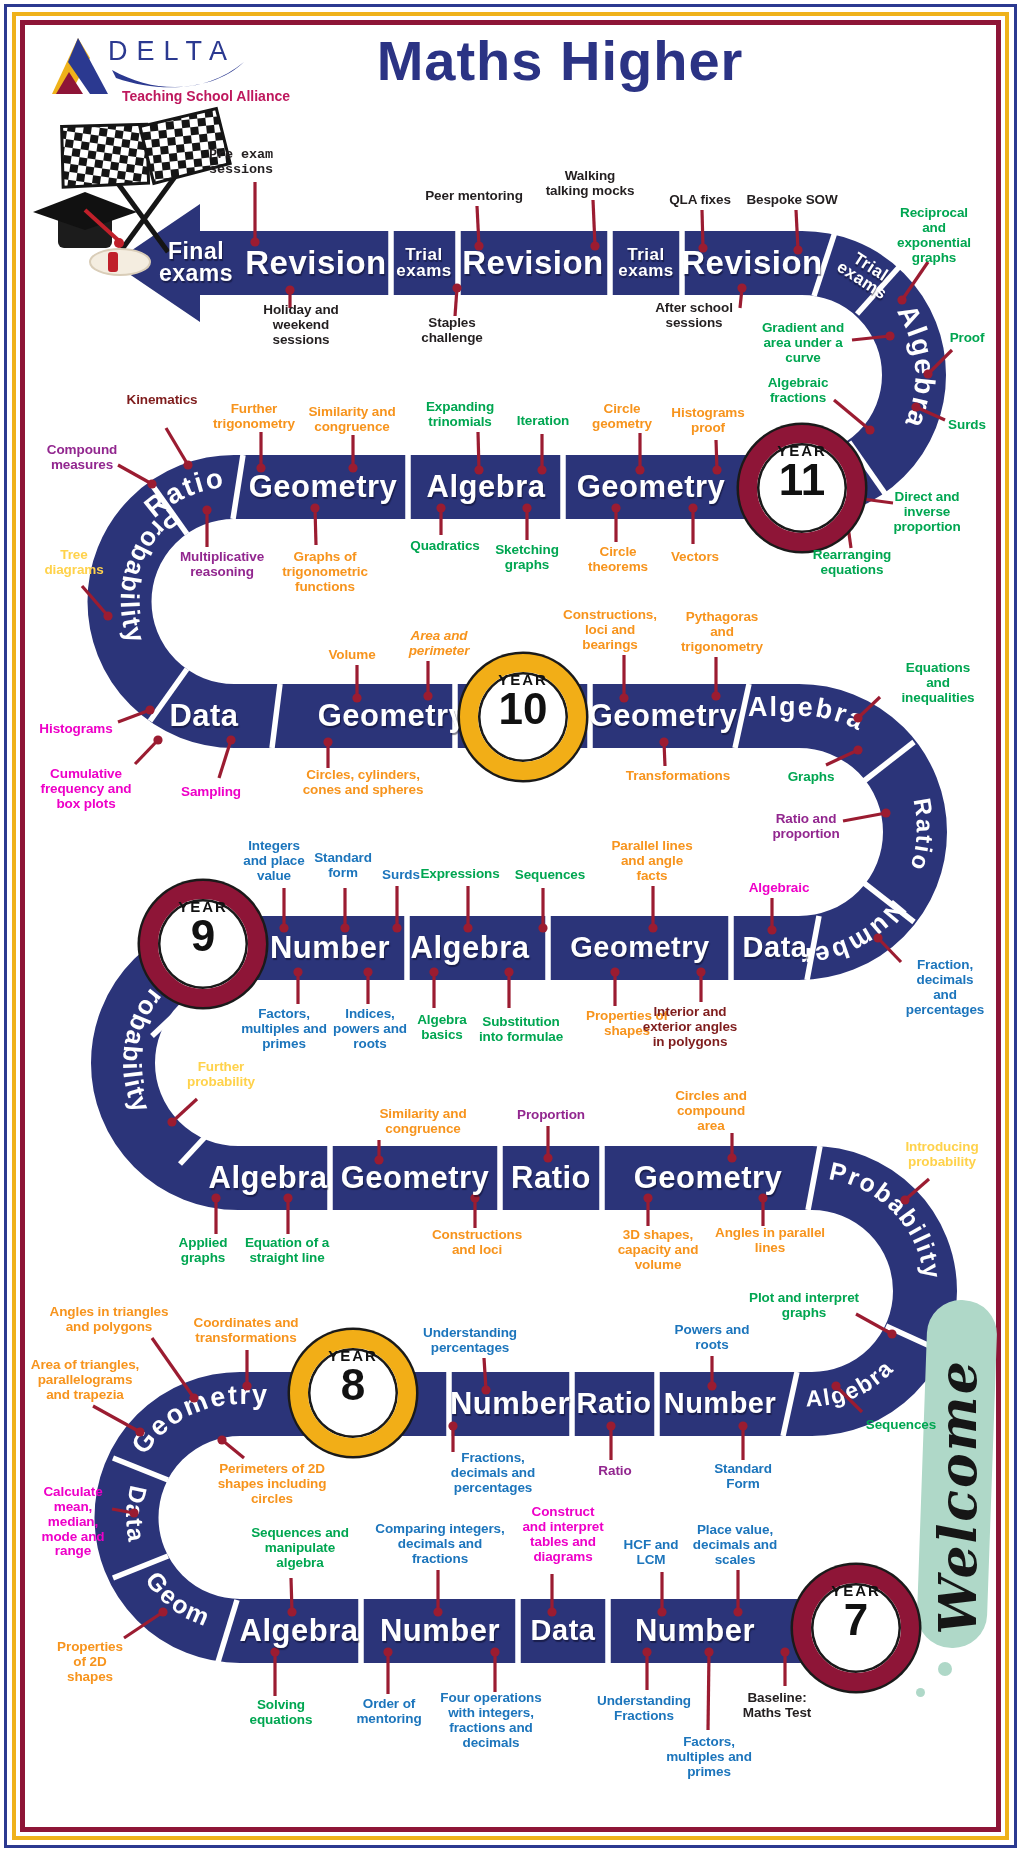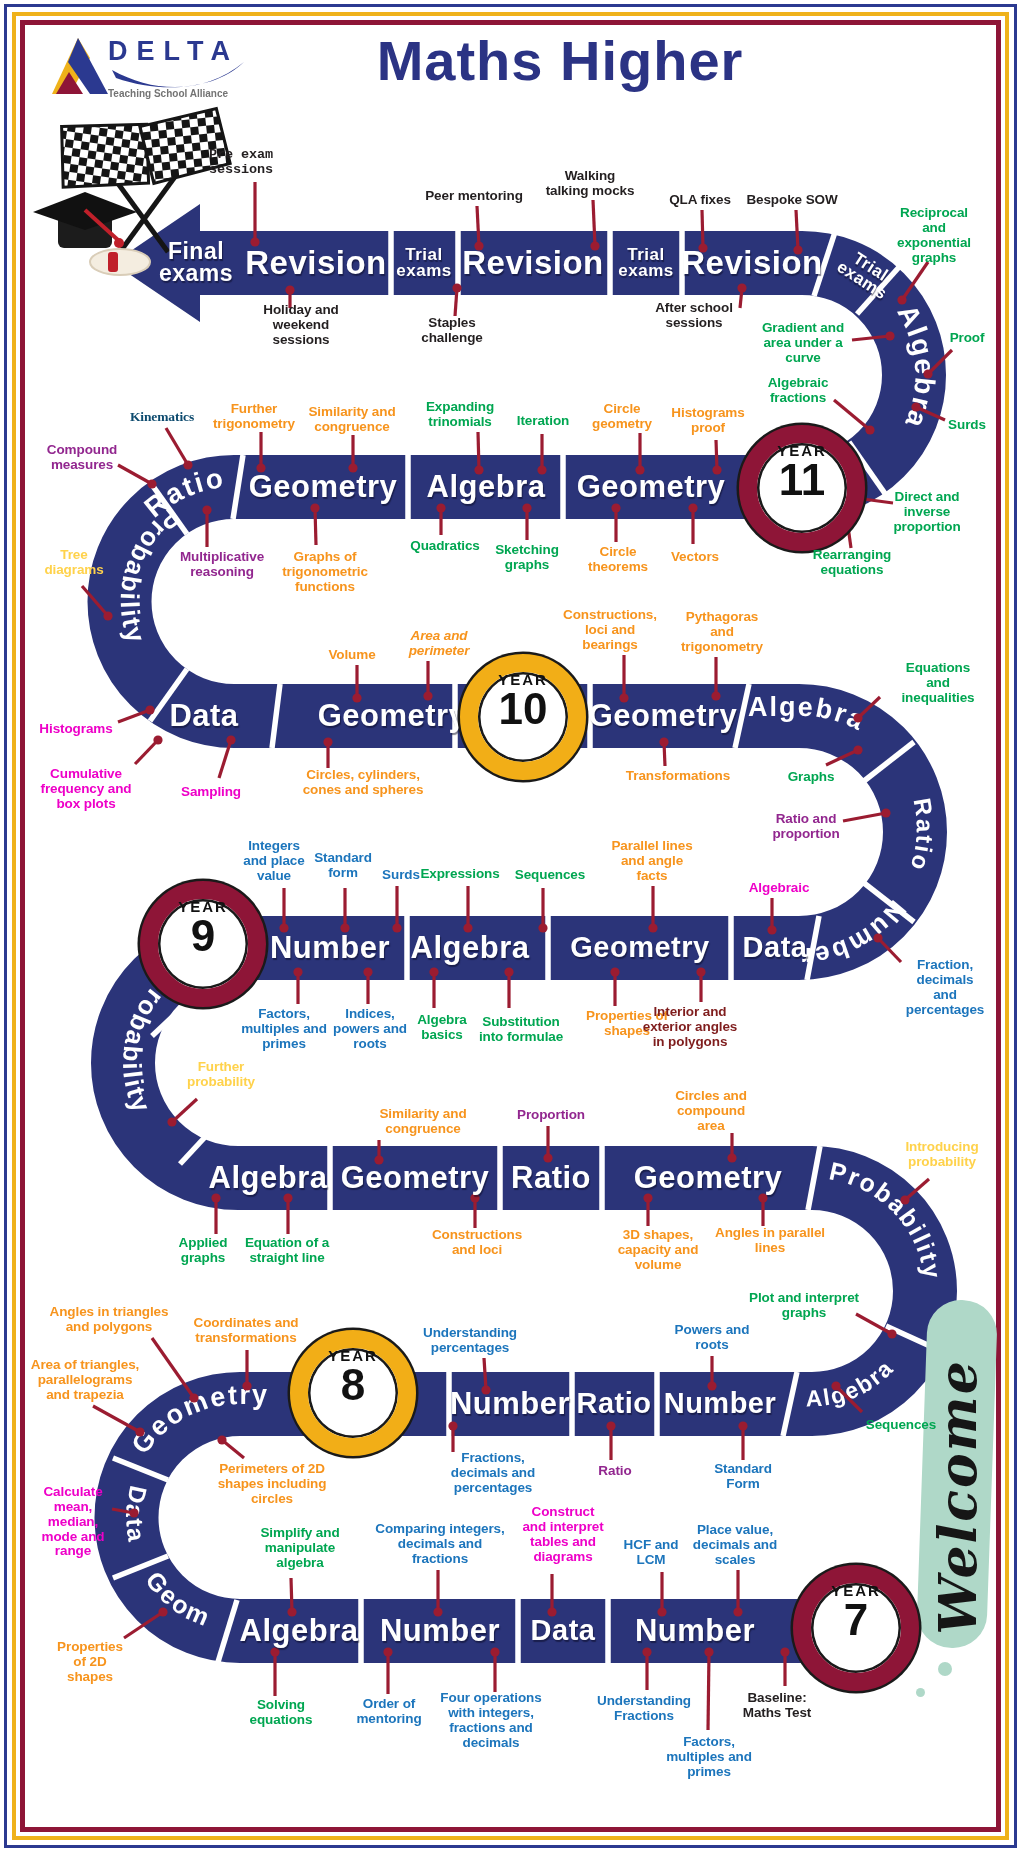--- a/index.html
+++ b/index.html
@@ -6,23 +6,23 @@
   .poster{position:relative;width:1021px;height:1852px;margin:0 auto;background:#fff;
           font-family:"Liberation Sans",sans-serif;overflow:hidden;}
   .frame{position:absolute;pointer-events:none;border-style:solid;}
   .frame.navy{inset:4px;border-width:3px;border-color:#2B3990;}
   .frame.yellow{inset:12px;border-width:4px;border-color:#EFB21A;}
   .frame.maroon{inset:20px;border-width:5px;border-color:#8E1537;}
   .hdr-title{position:absolute;left:330px;top:28px;width:460px;text-align:center;
              color:#2B3384;font-weight:bold;font-size:56px;letter-spacing:1px;}
   .hdr-sub{position:absolute;left:330px;top:96px;width:460px;text-align:center;
            color:#2B3384;font-weight:bold;font-size:27px;}
-  .logo-delta{position:absolute;left:108px;top:36px;color:#2B3990;font-weight:bold;
+  .logo-delta{position:absolute;left:108px;top:36px;color:#2B3990;font-weight:normal;
               font-size:27px;letter-spacing:9px;}
-  .logo-sub{position:absolute;left:108px;top:88px;color:#737373;font-weight:bold;font-size:10px;}
+  .logo-sub{position:absolute;left:122px;top:88px;color:#be185d;font-weight:bold;font-size:14px;}
   svg.layer{position:absolute;left:0;top:0;}
   .seg{position:absolute;color:#fff;font-weight:bold;text-align:center;white-space:pre-line;
        line-height:0.95;letter-spacing:0.5px;text-shadow:1px 2px 1px rgba(10,10,35,.5);
        transform:translate(-50%,-50%);}
   .topic-label{position:absolute;font-weight:bold;font-size:13.5px;line-height:1.1;
        text-align:center;white-space:pre-line;transform:translate(-50%,-50%);letter-spacing:-0.1px;}
   .badge{position:absolute;width:126px;height:126px;border-radius:50%;background:#fff;
        box-sizing:border-box;border-width:18px;border-style:solid;
        box-shadow:0 0 0 2.5px #1a1a1a, inset 0 0 0 2.5px #1a1a1a;
        display:flex;flex-direction:column;align-items:center;justify-content:flex-start;}
@@ -419,21 +419,21 @@
       <div class="topic-label" style="left: 803px; top: 343px; color: rgb(0, 166, 81);">Gradient and
 area under a
 curve</div>
       <div class="topic-label" style="left: 798px; top: 391px; color: rgb(0, 166, 81);">Algebraic
 fractions</div>
       <div class="topic-label" style="left: 927px; top: 512px; color: rgb(0, 166, 81);">Direct and
 inverse
 proportion</div>
       <div class="topic-label" style="left: 852px; top: 563px; color: rgb(0, 166, 81);">Rearranging
 equations</div>
-      <div class="topic-label" style="left: 162px; top: 417px; color: #0c4a6e; font-family: Liberation Serif, serif;">Kinematics</div>
+      <div class="topic-label" style="left: 162px; top: 400px; color: #7f1d1d;">Kinematics</div>
       <div class="topic-label" style="left: 82px; top: 458px; color: rgb(146, 39, 143);">Compound
 measures</div>
       <div class="topic-label" style="left: 254px; top: 417px; color: rgb(247, 148, 29);">Further
 trigonometry</div>
       <div class="topic-label" style="left: 352px; top: 420px; color: rgb(247, 148, 29);">Similarity and
 congruence</div>
       <div class="topic-label" style="left: 460px; top: 415px; color: rgb(0, 166, 81);">Expanding
 trinomials</div>
       <div class="topic-label" style="left: 543px; top: 421px; color: rgb(0, 166, 81);">Iteration</div>
       <div class="topic-label" style="left: 622px; top: 417px; color: rgb(247, 148, 29);">Circle
@@ -547,21 +547,21 @@
 circles</div>
       <div class="topic-label" style="left: 73px; top: 1522px; color: rgb(238, 0, 200);">Calculate
 mean,
 median,
 mode and
 range</div>
       <div class="topic-label" style="left: 493px; top: 1473px; color: rgb(28, 117, 188);">Fractions,
 decimals and
 percentages</div>
       <div class="topic-label" style="left: 615px; top: 1471px; color: rgb(146, 39, 143);">Ratio</div>
-      <div class="topic-label" style="left: 300px; top: 1548px; color: rgb(0, 166, 81);">Simplify and
+      <div class="topic-label" style="left: 300px; top: 1548px; color: rgb(0, 166, 81);">Sequences and
 manipulate
 algebra</div>
       <div class="topic-label" style="left: 440px; top: 1544px; color: rgb(28, 117, 188);">Comparing integers,
 decimals and
 fractions</div>
       <div class="topic-label" style="left: 563px; top: 1535px; color: rgb(238, 0, 200);">Construct
 and interpret
 tables and
 diagrams</div>
       <div class="topic-label" style="left: 651px; top: 1553px; color: rgb(28, 117, 188);">HCF and

